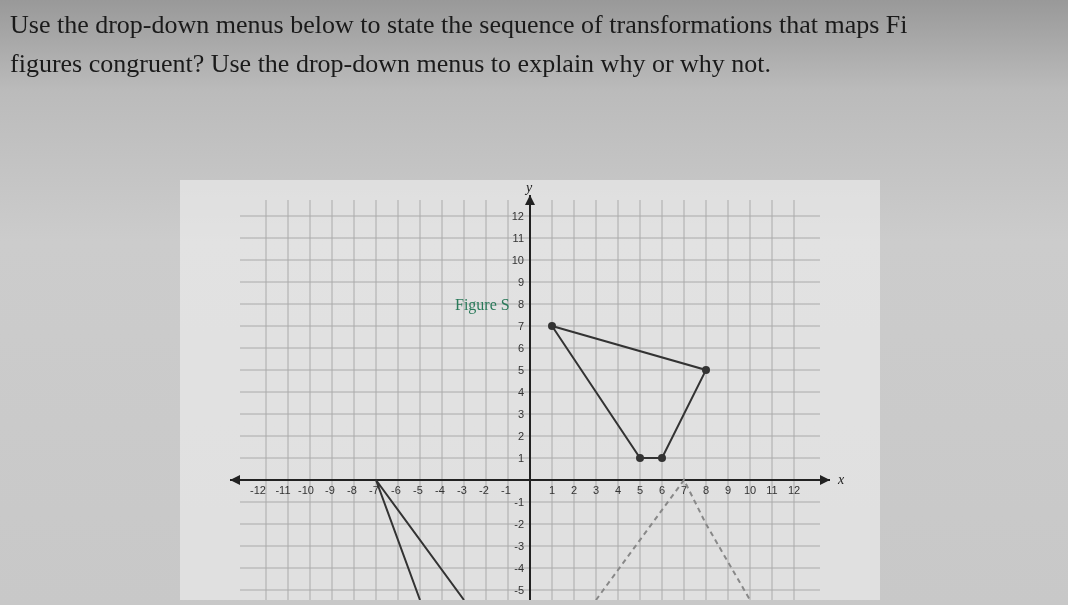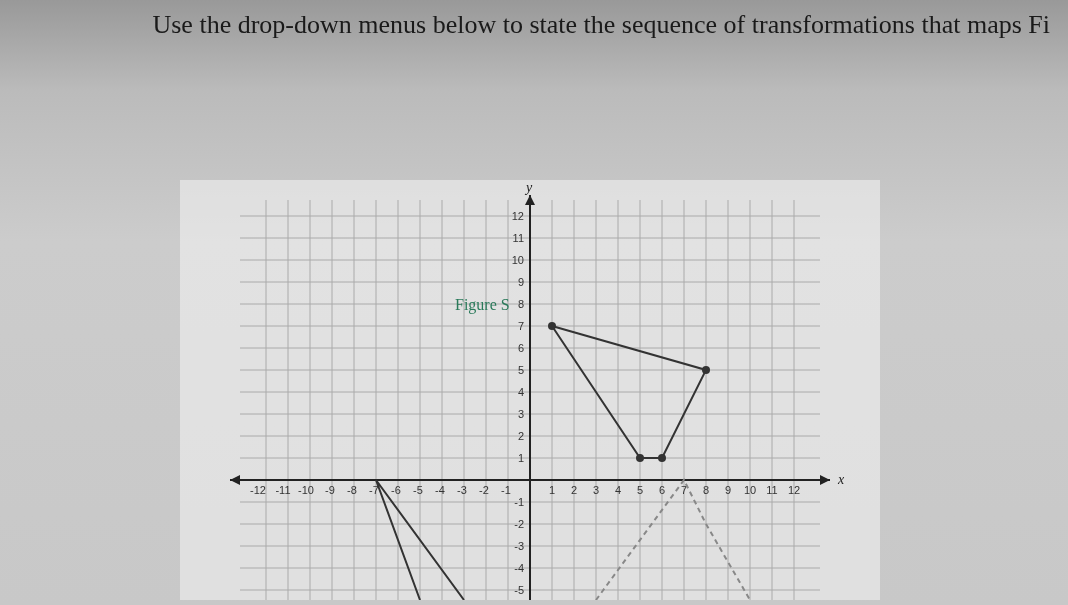--- a/index.html
+++ b/index.html
@@ -5,25 +5,24 @@
     * { margin: 0; padding: 0; box-sizing: border-box; }
     body {
       width: 1068px;
       height: 605px;
       background: linear-gradient(to bottom, #999 0%, #bbb 15%, #ccc 40%, #c8c8c8 100%);
       font-family: Georgia, 'Times New Roman', serif;
       overflow: hidden;
       position: relative;
     }
     .question-text {
-      padding: 5px 18px;
+      padding: 5px 10px;
       font-size: 26px;
       line-height: 1.5;
       color: #1a1a1a;
-      text-align: right;
     }
     .question-text .line {
       display: block;
     }
     .italic-var {
       font-style: italic;
       font-family: 'Times New Roman', serif;
     }
     .graph-container {
       position: absolute;
@@ -77,20 +76,21 @@
       stroke: #888;
       stroke-width: 2;
       stroke-dasharray: 5,4;
     }
   </style>
 </head>
 <body>
 
 <div class="question-text">
   <span class="line">Use the drop-down menus below to state the sequence of transformations that maps Fi</span>
+  <span class="line">figures congruent? Use the drop-down menus to explain why or why not.</span>
 </div>
 
 <div class="graph-container">
   <svg class="graph-svg" viewBox="0 0 700 420">
 
     <g>
 
       <line class="grid-line" x1="86" y1="20" x2="86" y2="420"></line>
       <line class="grid-line" x1="108" y1="20" x2="108" y2="420"></line>
       <line class="grid-line" x1="130" y1="20" x2="130" y2="420"></line>

